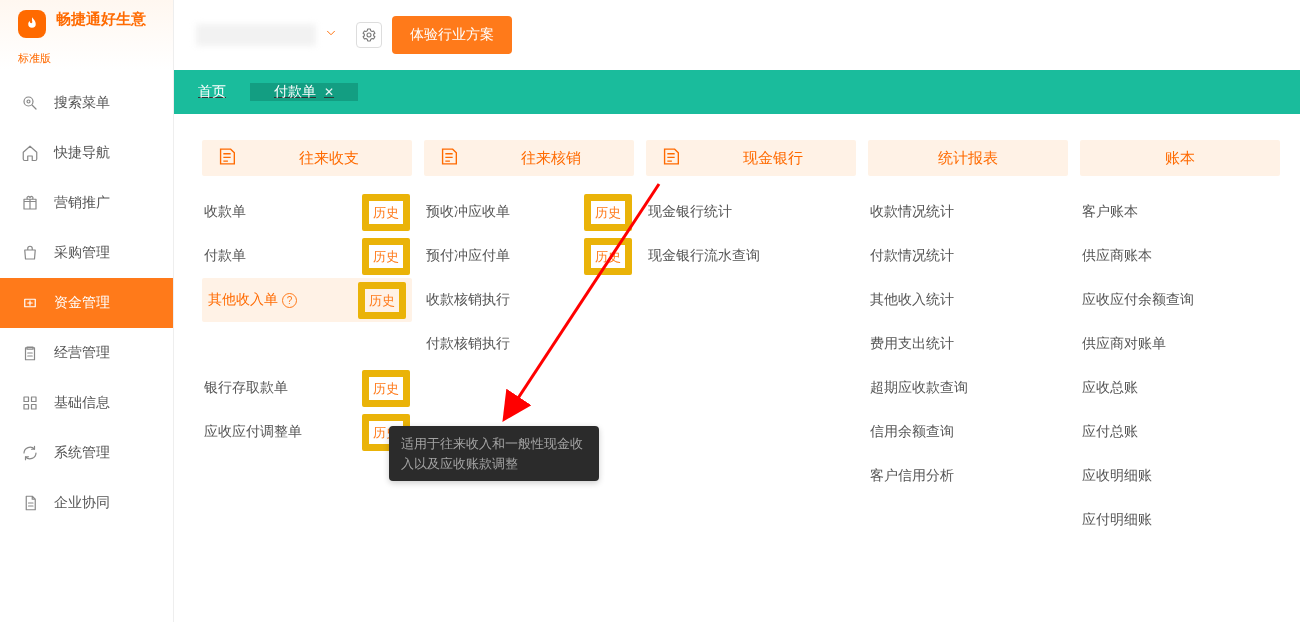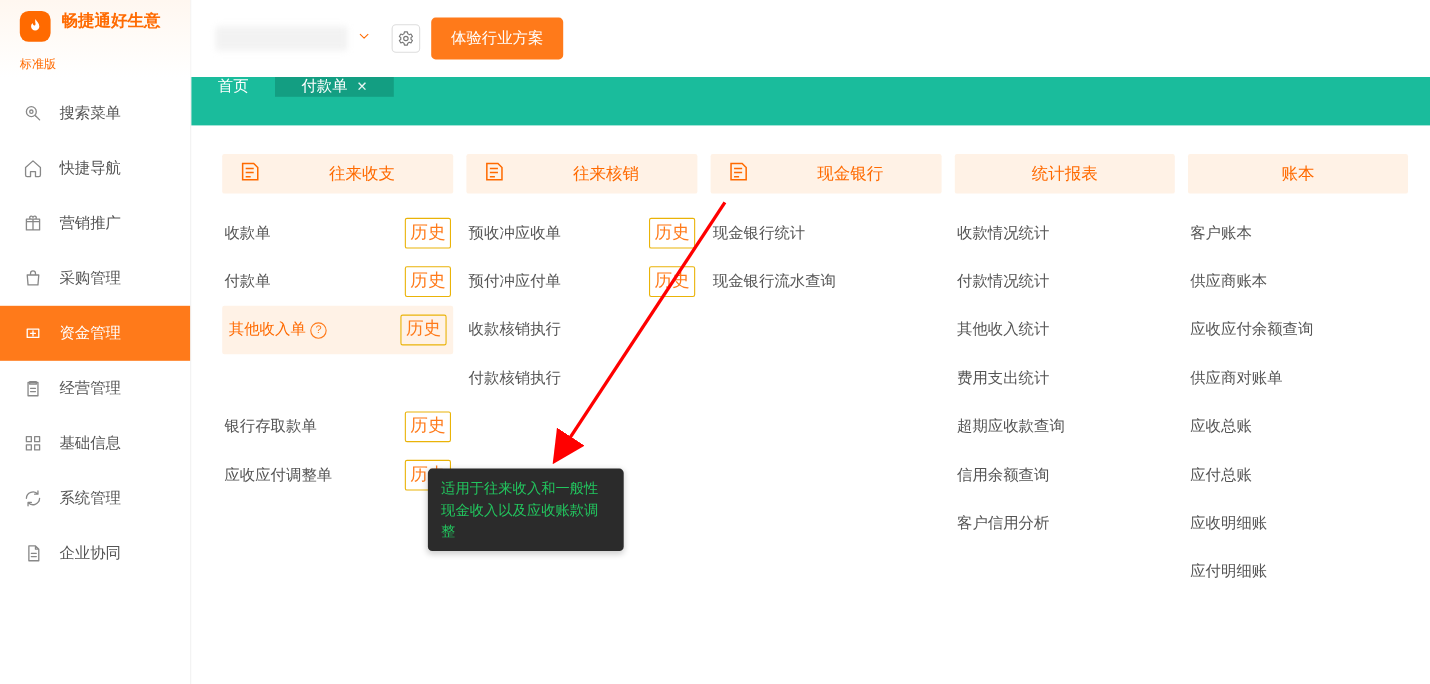--- a/index.html
+++ b/index.html
@@ -83,21 +83,21 @@
       display:flex;align-items:center;justify-content:center;
       color:#777; cursor:pointer;
     }
     .primary-btn {
       background:#ff7a1a; color:#fff;
       border:none; border-radius:4px;
       padding: 10px 18px; font-size:14px; cursor:pointer;
     }
     .tabbar {
       height: 44px; background:#1abc9c;
-      display:flex; align-items:flex-start;
+      display:flex; align-items:center;text-decoration:underline;
     }
     .tab {
       display:flex; align-items:center;
       padding: 0 24px; color:#fff; font-size:14px;
       cursor:pointer; position:relative; gap:8px;
     }
     .tab.active { background:#139e82; }
     .tab-close { font-size:12px; opacity:.9; }
     .content { flex:1; overflow:auto; padding: 26px 20px 40px 28px; position:relative; }
     .columns { display:flex; gap:12px; }
@@ -120,36 +120,36 @@
     .item-row {
       height: 44px; display:flex; align-items:center;
       justify-content:space-between;
       padding: 0 2px;
       color:#555; font-size:14px;
       cursor:pointer;
     }
     .item-row .lbl { display:flex; align-items:center; gap:4px; }
     .item-row.highlight { background:#fff2e6; color:#ff6a00; padding:0 6px; border-radius:2px;}
     .history-tag {
-      border:1px solid #eab308; color:#ff7a1a;
-      font-size:16px; padding:5px 4px; border-radius:2px;
+      border:7px solid #eab308; color:#ff7a1a;
+      font-size:13px; padding:5px 4px; border-radius:2px;
       line-height:1;
     }
     .help-circle {
       width:15px;height:15px;border:1px solid #ff7a1a;border-radius:50%;
       display:inline-flex;align-items:center;justify-content:center;
       font-size:10px;color:#ff7a1a;
     }
     .tooltip {
       position:absolute;
       left: 215px; top: 312px;
-      background:#2b2b2b;color:#22c55e;
+      background:#2b2b2b;color:#a3a3a3;
       font-size:13px; line-height:1.5;
       padding:8px 12px; border-radius:4px;
-      width: 178px;
+      width: 210px;
       box-shadow:0 2px 6px rgba(0,0,0,.2);
       z-index:50;
     }
     .arrow-annot {
       position:absolute;
       left: 440px; top: 76px;
       width: 6px; height: 260px;
       pointer-events:none;
       z-index:40;
     }

